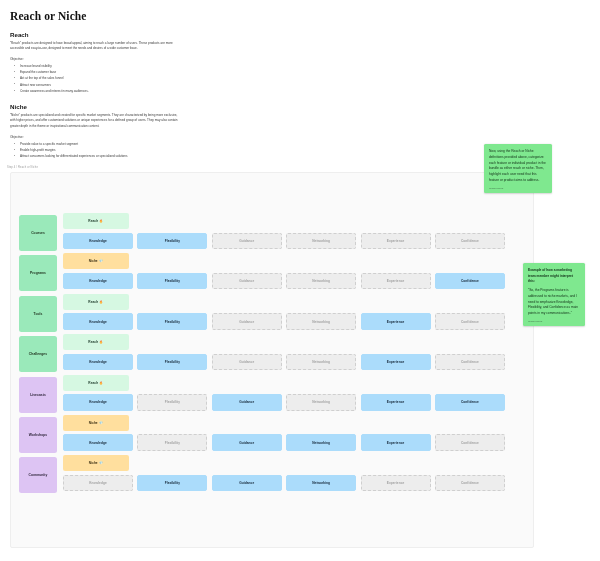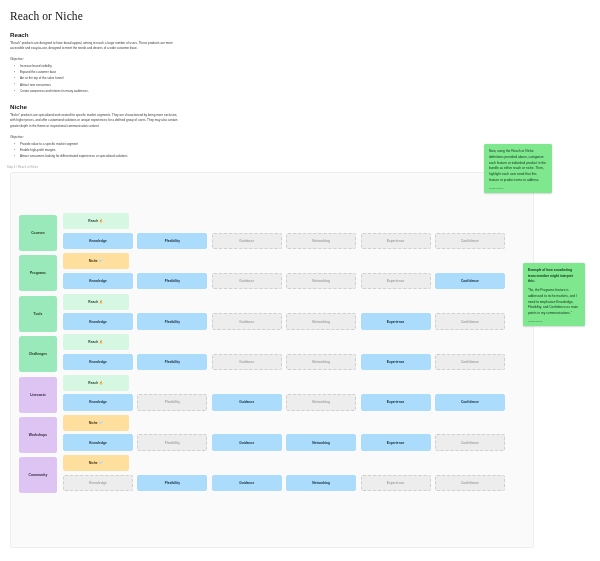--- a/index.html
+++ b/index.html
@@ -10,21 +10,21 @@
     font-family:"Liberation Sans", sans-serif;
     color:#1f1f1f;
     overflow:hidden;
     position:relative;
   }
 
   
   .doc { padding:8px 10px 0 10px; width:210px; }
   .doc-title {
     font-family:"Liberation Serif", serif;
-    font-weight:normal;
+    font-weight:bold;
     font-size:11.5px;
     letter-spacing:.1px;
     margin:2px 0 9px 0;
     color:#121212;
   }
   .sec-head {
     font-family:"Liberation Sans", sans-serif;
     font-weight:bold;
     font-size:6.2px;
     margin:0 0 2.5px 0;

